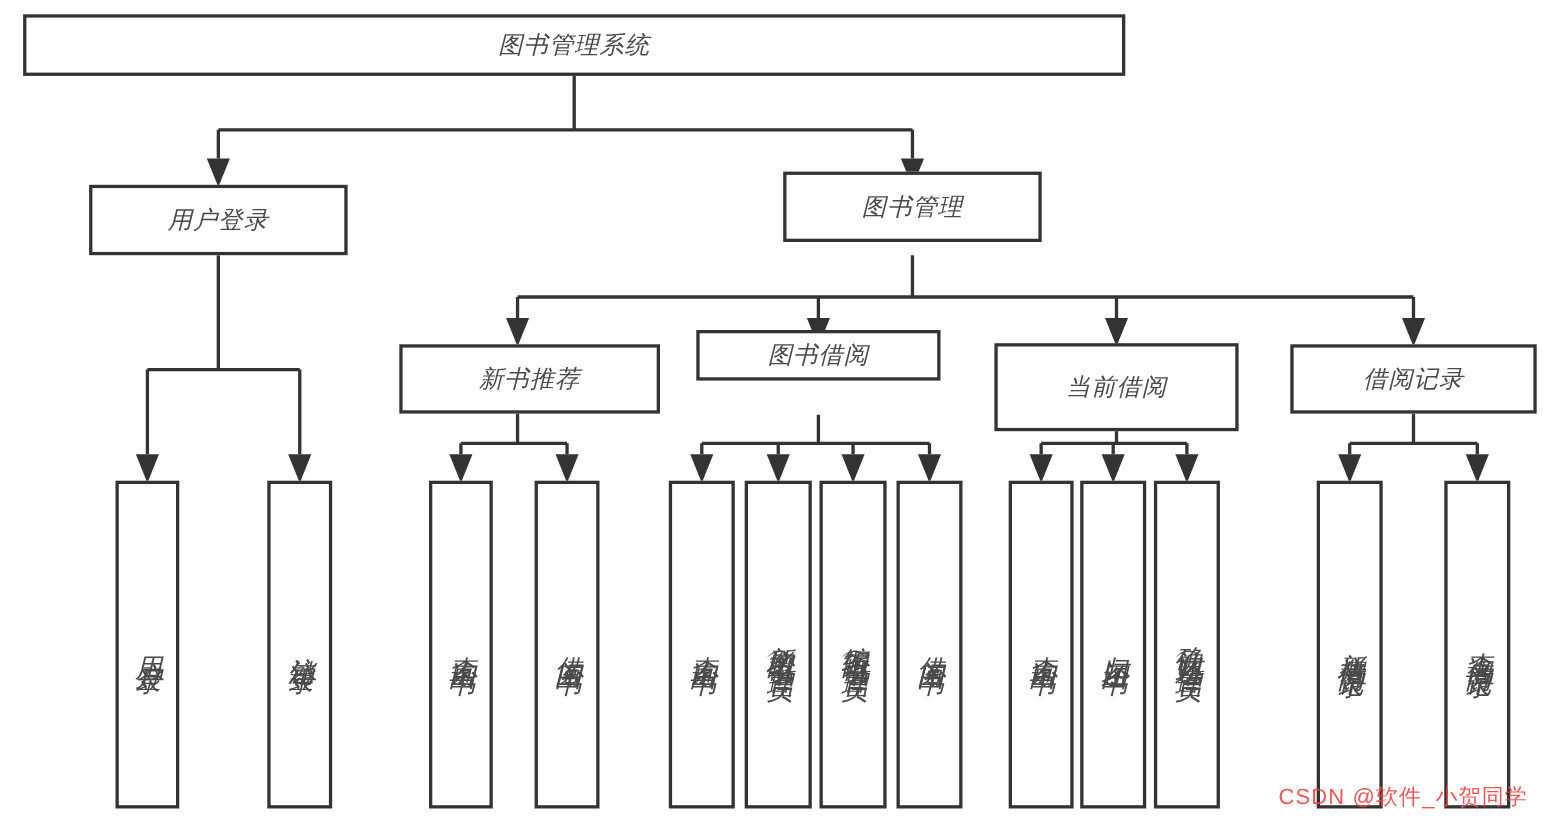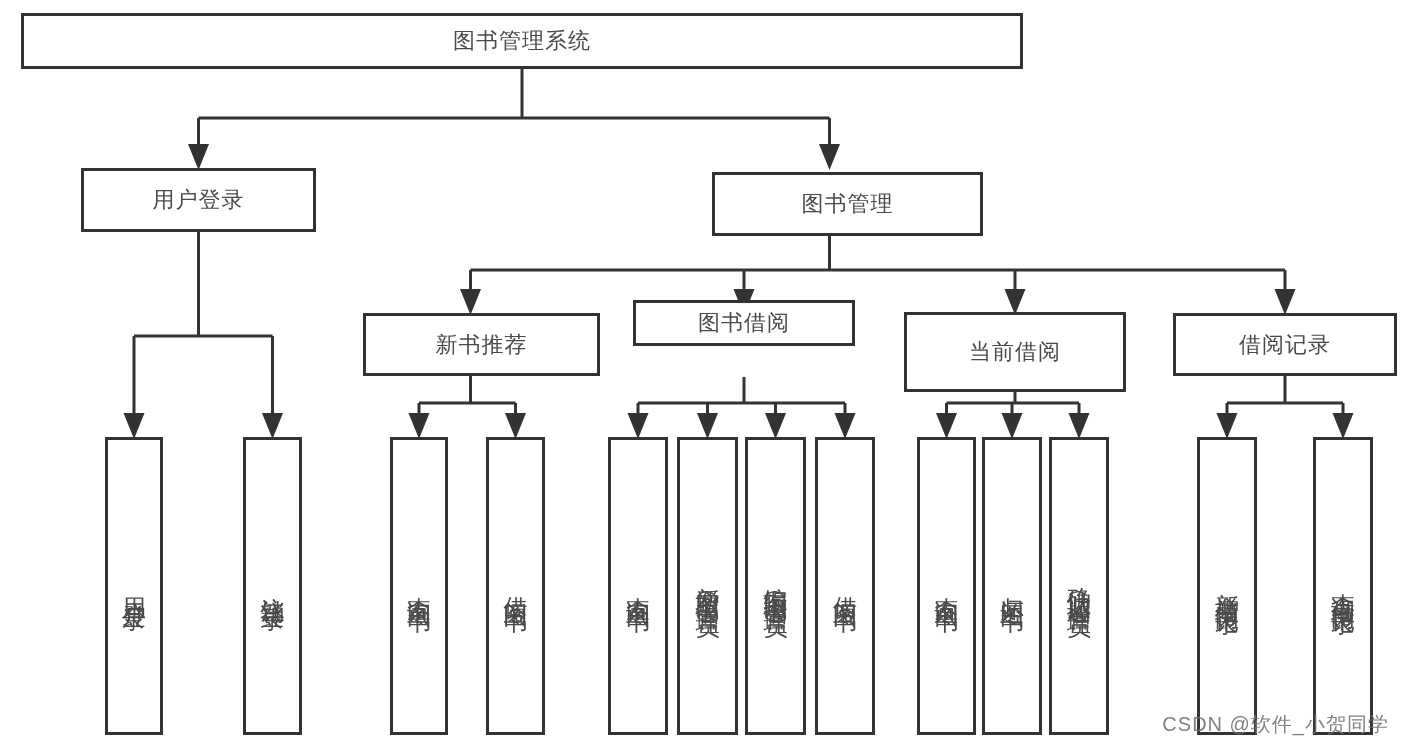--- a/index.html
+++ b/index.html
@@ -6,31 +6,31 @@
   body{
     width:1405px;height:747px;position:relative;overflow:hidden;
     background:#ffffff;
     font-family:"Liberation Sans","DejaVu Sans",sans-serif;
   }
   #connectors{position:absolute;left:0;top:0;width:1405px;height:747px;pointer-events:none;}
   .box{
     position:absolute;box-sizing:border-box;
     border:3px solid #333333;background:#ffffff;
     display:flex;align-items:center;justify-content:center;
-    color:#4a4a4a;text-align:right;
+    color:#4a4a4a;text-align:right;font-style:italic;
   }
   .h{font-size:22px;letter-spacing:1px;}
   .v{
     top:437px;height:298px;
     writing-mode:vertical-rl;text-orientation:mixed;
     font-size:24px;letter-spacing:4px;line-height:1;
   }
   .watermark{
     position:absolute;right:16px;bottom:9px;
-    font-size:20px;color:#737373;opacity:.9;letter-spacing:1px;
+    font-size:20px;color:#ef4444;opacity:.9;letter-spacing:1px;
     white-space:nowrap;
   }
 </style>
 </head>
 <body>
 
 <svg id="connectors" viewBox="0 0 1405 747" xmlns="http://www.w3.org/2000/svg">
   <g stroke="#333333" stroke-width="3" fill="none">
     <path d="M522 69 V118 M198.5 118 H829.5 M198.5 118 V144 M829.5 118 V144"></path>
     <path d="M198.5 232 V336 M134 336 H272.5 M134 336 V413 M272.5 336 V413"></path>
@@ -59,21 +59,21 @@
     <polygon points="1001.5,413 1022.5,413 1012,439"></polygon>
     <polygon points="1068.5,413 1089.5,413 1079,439"></polygon>
     <polygon points="1216.5,413 1237.5,413 1227,439"></polygon>
     <polygon points="1332.5,413 1353.5,413 1343,439"></polygon>
   </g>
 </svg>
 
 <div class="box h" style="left:21px;top:13px;width:1002px;height:56px">图书管理系统</div>
 
 <div class="box h" style="left:81px;top:168px;width:235px;height:64px">用户登录</div>
-<div class="box h" style="left:712px;top:172px;width:271px;height:64px">图书管理</div>
+<div class="box h" style="left:712px;top:156px;width:235px;height:64px">图书管理</div>
 
 <div class="box h" style="left:363px;top:313px;width:237px;height:63px">新书推荐</div>
 <div class="box h" style="left:633px;top:300px;width:222px;height:46px">图书借阅</div>
 <div class="box h" style="left:904px;top:312px;width:222px;height:80px">当前借阅</div>
 <div class="box h" style="left:1173px;top:313px;width:224px;height:63px">借阅记录</div>
 
 <div class="box v" style="left:105px;width:58px">用户登录</div>
 <div class="box v" style="left:243px;width:59px">注销登录</div>
 
 <div class="box v" style="left:390px;width:58px">查询图书</div>

